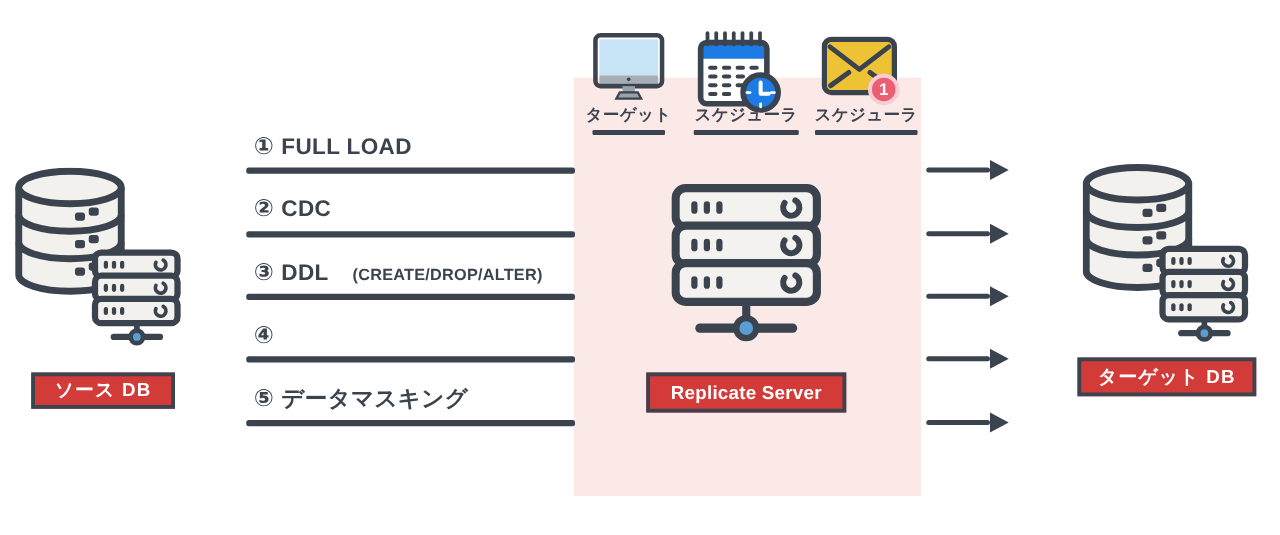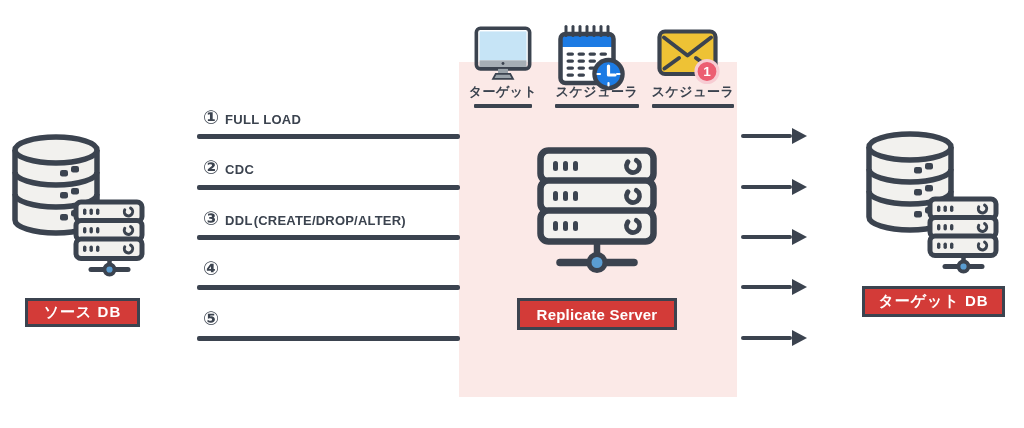--- a/index.html
+++ b/index.html
@@ -20,22 +20,22 @@
   html,body{margin:0;padding:0;background:#fff;}
   body{font-family:"Liberation Sans","DejaVu Sans",sans-serif;}
   .stage{position:relative;width:1024px;height:428px;background:#fff;overflow:hidden;}
   .panel{position:absolute;left:459px;top:62px;width:278px;height:335px;background:var(--panel-pink);}
   .svc-group{position:absolute;top:85px;display:flex;flex-direction:column;align-items:center;color:var(--outline);}
   .svc-label{font-size:13px;font-weight:700;line-height:1;white-space:nowrap;letter-spacing:0.5px;}
   .svc-underline{height:4px;background:var(--outline);margin-top:6px;border-radius:1px;}
   .icon-abs{position:absolute;}
   .feature{position:absolute;left:203px;color:var(--outline);display:flex;align-items:baseline;white-space:nowrap;}
   .fnum{font-size:19px;font-weight:600;margin-right:6px;}
-  .fmain{font-size:13px;font-weight:700;letter-spacing:0.3px;}
-  .fsuffix{font-size:13px;font-weight:700;margin-left:1px;letter-spacing:0.2px;}
+  .fmain{font-size:18px;font-weight:700;letter-spacing:0.3px;}
+  .fsuffix{font-size:13px;font-weight:700;margin-left:19px;letter-spacing:0.2px;}
   .flow-line{position:absolute;left:197px;width:263px;height:4.5px;background:var(--outline);border-radius:2px;}
   .arrow{position:absolute;left:741px;height:18px;display:flex;align-items:center;}
   .arrow .shaft{width:51px;height:4.5px;background:var(--outline);border-radius:2px;}
   .arrow .head{width:0;height:0;border-left:15px solid var(--outline);border-top:8.5px solid transparent;border-bottom:8.5px solid transparent;}
   .node-label{position:absolute;box-sizing:border-box;background:var(--red);border:3px solid var(--outline);color:#fff;font-weight:700;display:flex;align-items:center;justify-content:center;letter-spacing:1px;white-space:nowrap;}
   .node-label.source{left:25px;top:298px;width:115px;height:29px;font-size:15px;}
   .node-label.replicate{left:517px;top:298px;width:160px;height:32px;font-size:15px;letter-spacing:0.2px;}
   .node-label.target{left:862px;top:286px;width:143px;height:31px;font-size:15px;}
 </style>
 </head>
@@ -127,20 +127,21 @@
     <span class="fnum">③</span>
     <span class="fmain">DDL</span>
     <span class="fsuffix">(CREATE/DROP/ALTER)</span>
   </div>
   <div class="feature" style="top:257px">
     <span class="fnum">④</span>
     <span class="fsuffix"></span>
   </div>
   <div class="feature" style="top:307px">
     <span class="fnum">⑤</span>
+    <span class="fmain">データマスキング</span>
     <span class="fsuffix"></span>
   </div>
 
   <div class="flow-line" style="top:134px"></div>
   <div class="flow-line" style="top:185px"></div>
   <div class="flow-line" style="top:235px"></div>
   <div class="flow-line" style="top:285px"></div>
   <div class="flow-line" style="top:336px"></div>
 
   <div class="arrow" style="top:127px">

